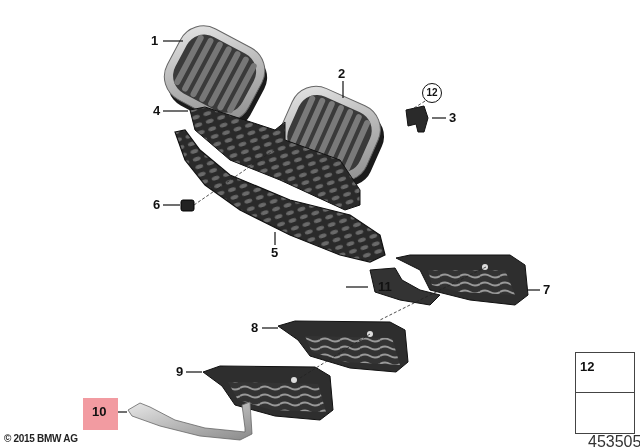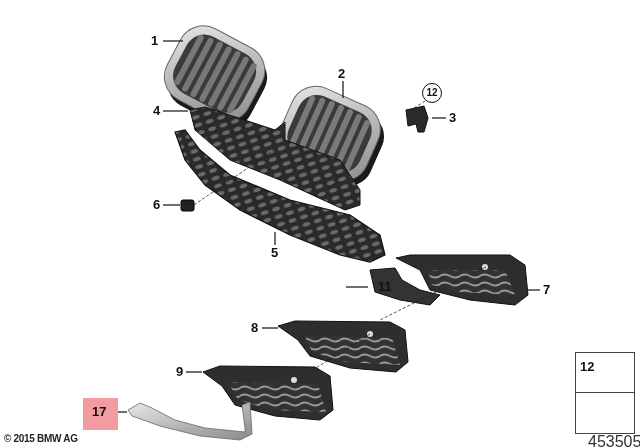--- a/index.html
+++ b/index.html
@@ -149,21 +149,21 @@
 
 <div class="callout" style="left:151px;top:34px;">1</div>
 <div class="callout" style="left:338px;top:67px;">2</div>
 <div class="callout" style="left:449px;top:111px;">3</div>
 <div class="callout" style="left:153px;top:104px;">4</div>
 <div class="callout" style="left:271px;top:246px;">5</div>
 <div class="callout" style="left:153px;top:198px;">6</div>
 <div class="callout" style="left:543px;top:283px;">7</div>
 <div class="callout" style="left:251px;top:321px;">8</div>
 <div class="callout" style="left:176px;top:365px;">9</div>
-<div class="callout" style="left:92px;top:405px;">17</div>
+<div class="callout" style="left:92px;top:405px;">10</div>
 <div class="callout" style="left:332px;top:280px;margin-left:46px;">11</div>
 <div class="callout circled" style="left:422px;top:83px;">12</div>
 
 <div class="legend">
   <div class="cell-top">
     <span class="num">12</span>
   </div>
 </div>
 
 <div class="copyright">© 2015 BMW AG</div>

